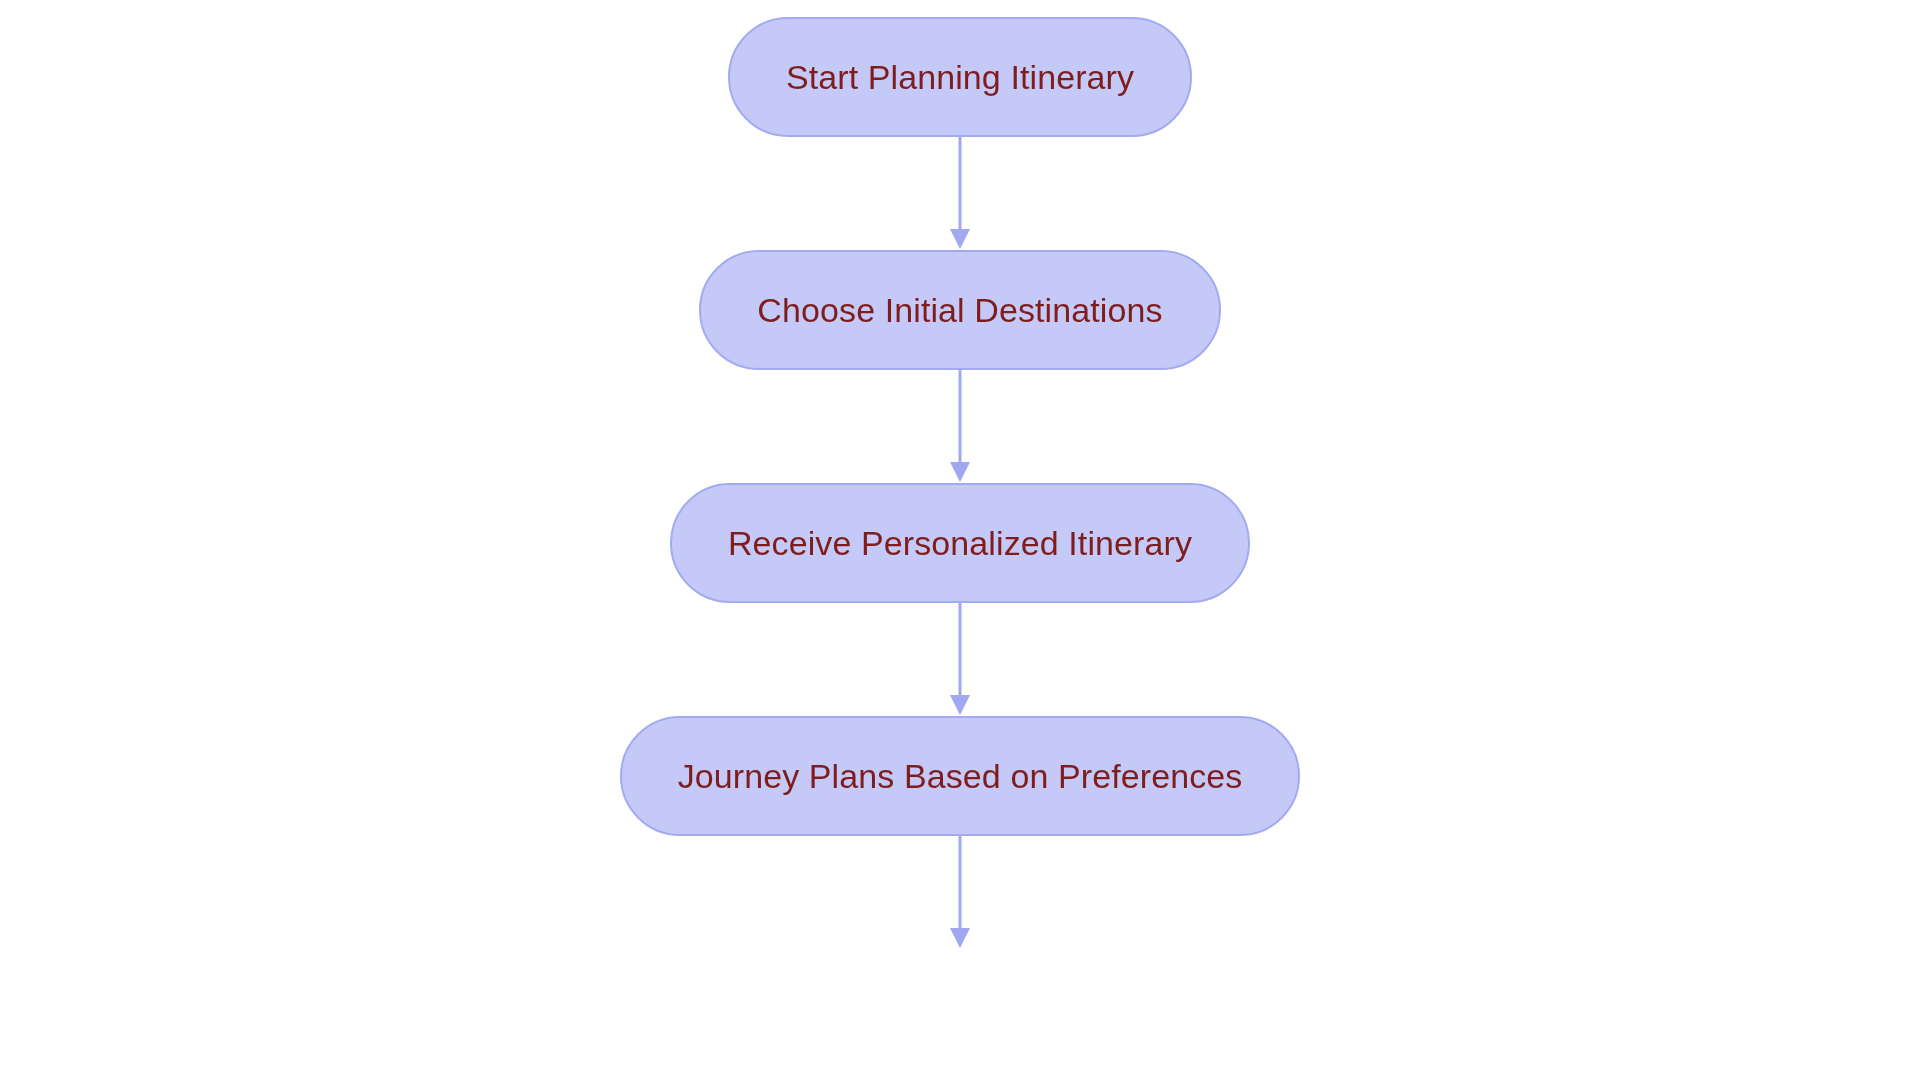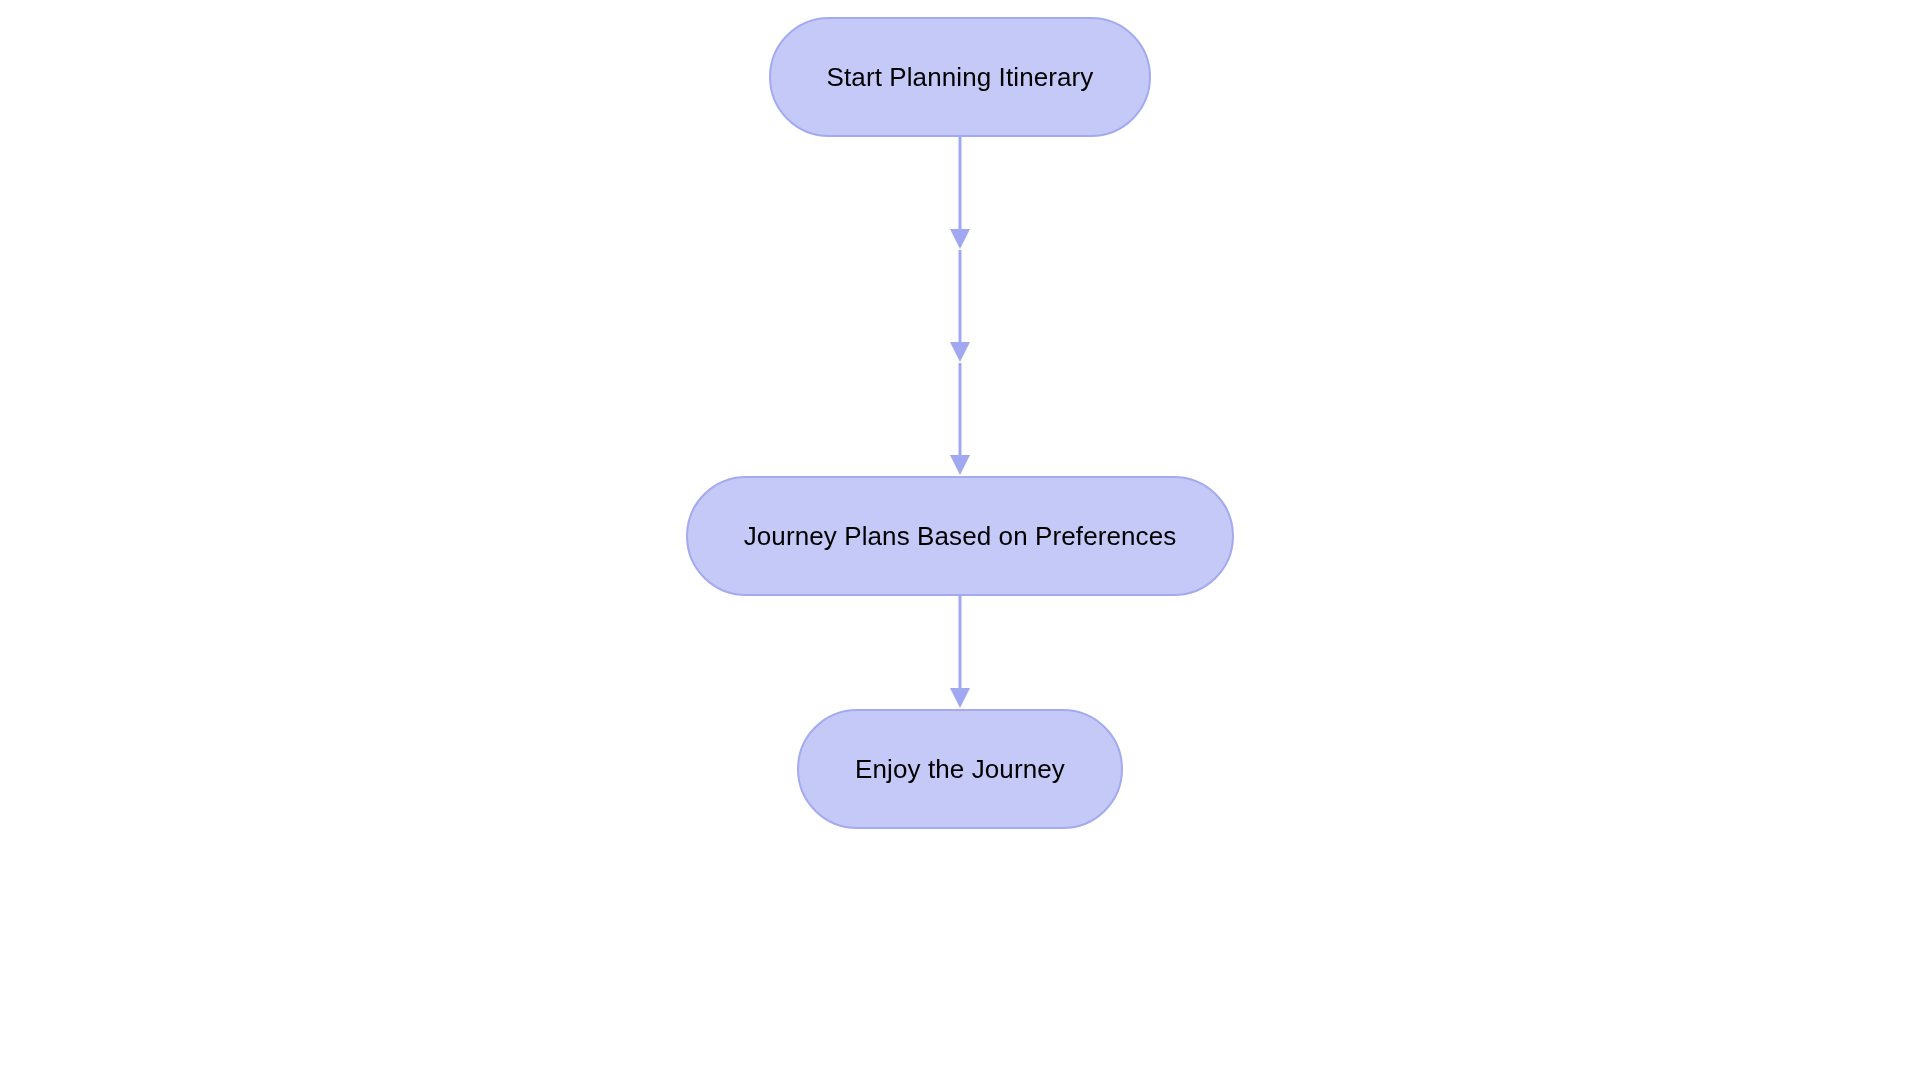--- a/index.html
+++ b/index.html
@@ -44,22 +44,22 @@
     align-items: center;
     justify-content: center;
     background: #c5c9f8;
     border: 2px solid #a3aaf0;
     border-radius: 60px;
     padding: 0 56px;
     flex: 0 0 auto;
   }
 
   .flow-node-label {
-    color: #000000;
-    font-size: 26px;
+    color: #7f1d1d;
+    font-size: 34px;
     font-weight: 400;
     line-height: 1;
     letter-spacing: 0.1px;
     white-space: nowrap;
     font-family: "Liberation Sans", "DejaVu Sans", sans-serif;
   }
 
   .flow-connector {
     position: relative;
     width: 24px;
@@ -85,45 +85,48 @@
       <span class="flow-node-label">Start Planning Itinerary</span>
     </div>
 
     <div class="flow-connector">
       <svg viewBox="0 0 24 113" xmlns="http://www.w3.org/2000/svg" aria-hidden="true">
         <line x1="12" y1="0" x2="12" y2="94" stroke="#9fa8f0" stroke-width="3"></line>
         <polygon points="2,92 22,92 12,112" fill="#9fa8f0"></polygon>
       </svg>
     </div>
 
+    <div class="flow-node">
+      <span class="flow-node-label">Choose Initial Destinations</span>
+    </div>
 
     <div class="flow-connector">
       <svg viewBox="0 0 24 113" xmlns="http://www.w3.org/2000/svg" aria-hidden="true">
         <line x1="12" y1="0" x2="12" y2="94" stroke="#9fa8f0" stroke-width="3"></line>
         <polygon points="2,92 22,92 12,112" fill="#9fa8f0"></polygon>
       </svg>
     </div>
 
+    <div class="flow-node">
+      <span class="flow-node-label">Receive Personalized Itinerary</span>
+    </div>
 
     <div class="flow-connector">
       <svg viewBox="0 0 24 113" xmlns="http://www.w3.org/2000/svg" aria-hidden="true">
         <line x1="12" y1="0" x2="12" y2="94" stroke="#9fa8f0" stroke-width="3"></line>
         <polygon points="2,92 22,92 12,112" fill="#9fa8f0"></polygon>
       </svg>
     </div>
 
     <div class="flow-node">
       <span class="flow-node-label">Journey Plans Based on Preferences</span>
     </div>
 
     <div class="flow-connector">
       <svg viewBox="0 0 24 113" xmlns="http://www.w3.org/2000/svg" aria-hidden="true">
         <line x1="12" y1="0" x2="12" y2="94" stroke="#9fa8f0" stroke-width="3"></line>
         <polygon points="2,92 22,92 12,112" fill="#9fa8f0"></polygon>
       </svg>
     </div>
 
-    <div class="flow-node">
-      <span class="flow-node-label">Enjoy the Journey</span>
-    </div>
 
   </div>
 </div>
 
 </body></html>

